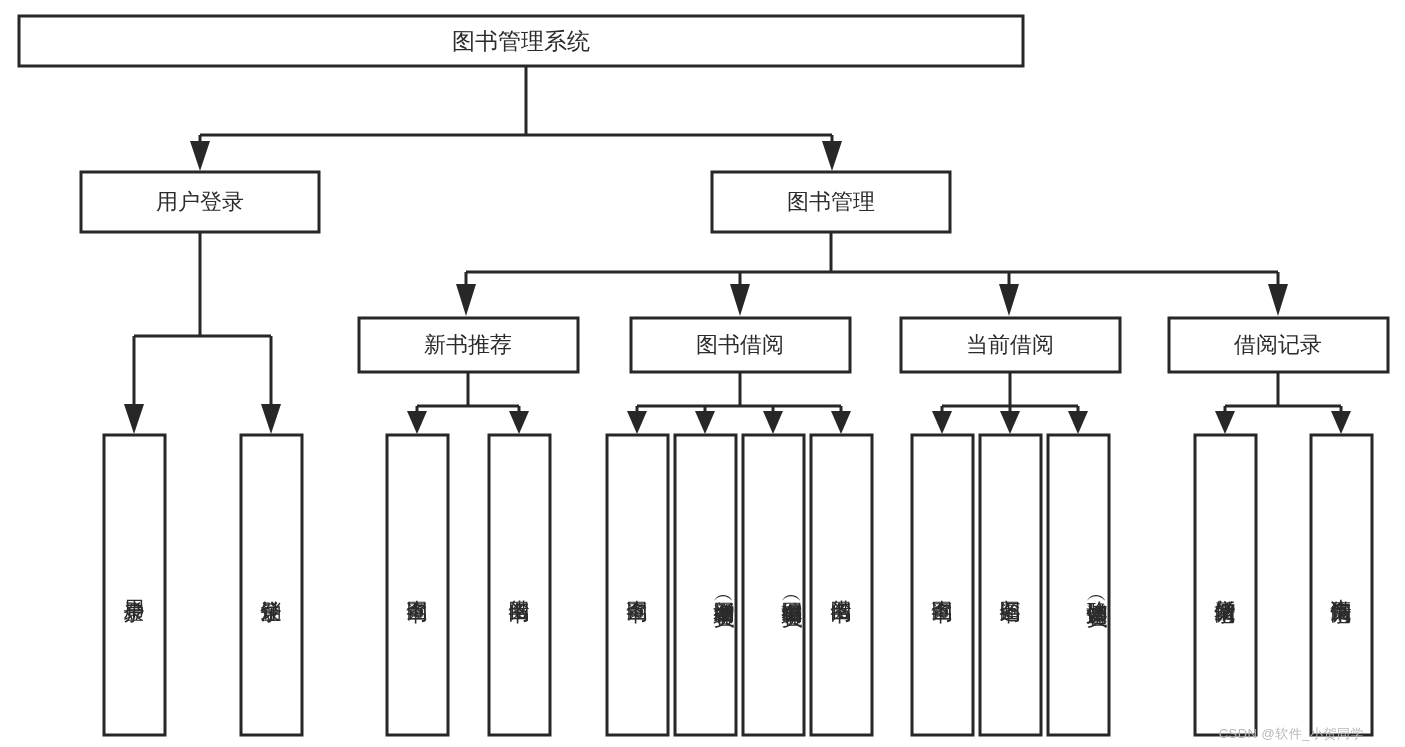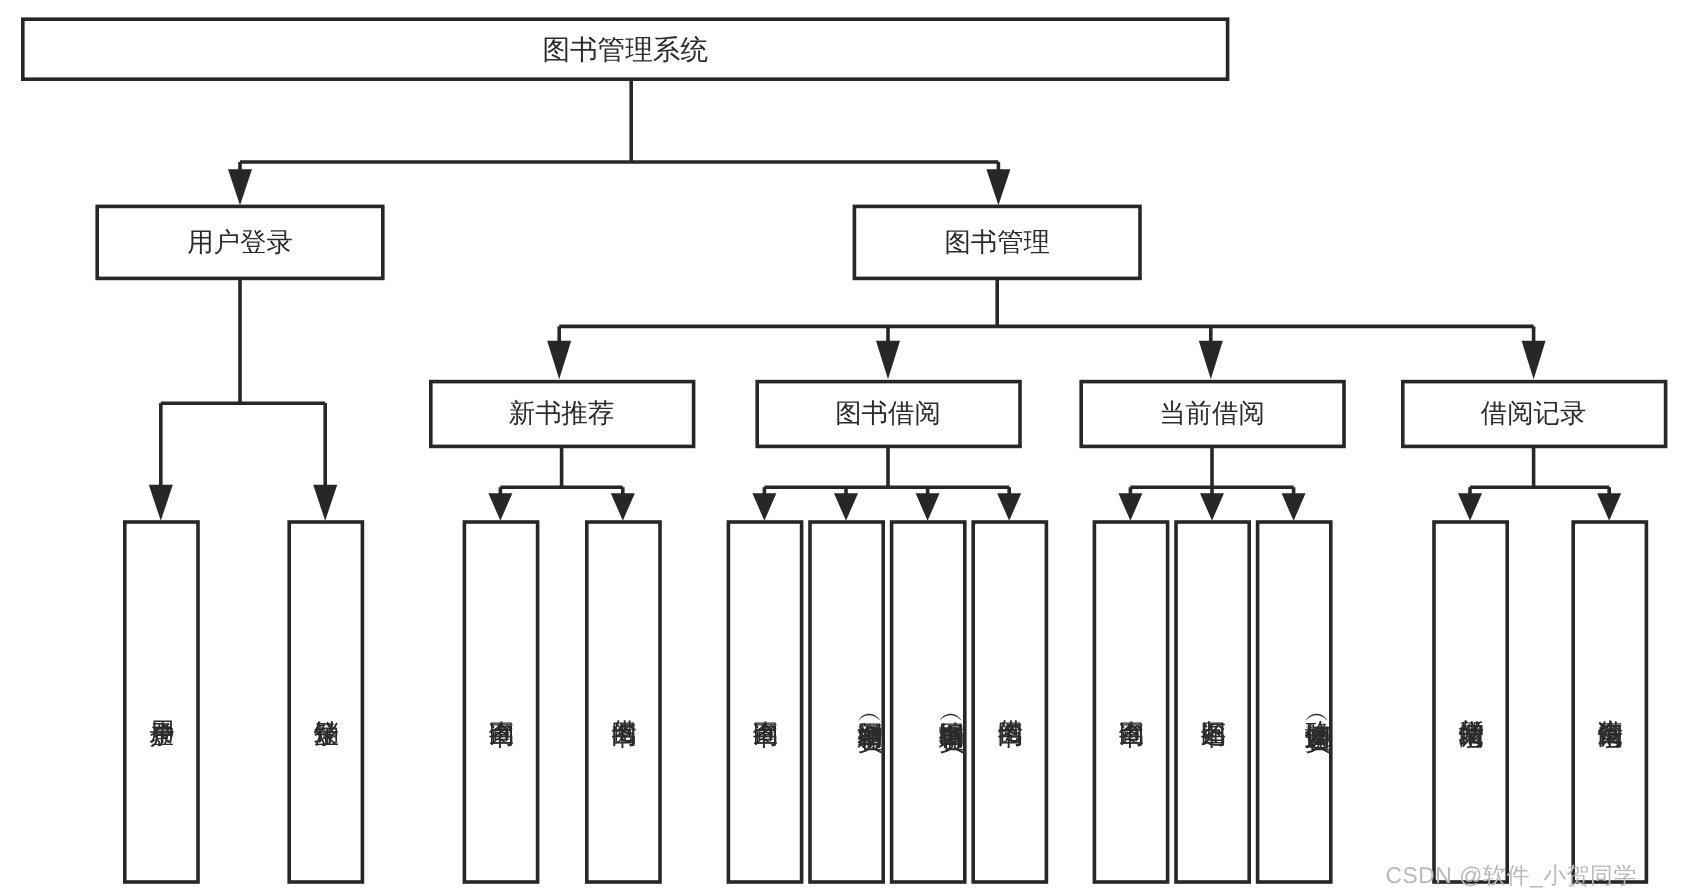--- a/index.html
+++ b/index.html
@@ -70,21 +70,21 @@
     align-items: center;
     justify-content: center;
     white-space: nowrap;
     pointer-events: none;
   }
   .watermark {
     position: absolute;
     right: 8px;
     bottom: 4px;
     font-family: "Liberation Sans", "DejaVu Sans", sans-serif;
-    font-size: 19px;
+    font-size: 13px;
     color: #b9b9b9;
     letter-spacing: 0.5px;
     white-space: nowrap;
     margin-top: 46px;
   }
 </style>
 </head>
 <body>
 
 <div id="diagram-root">

